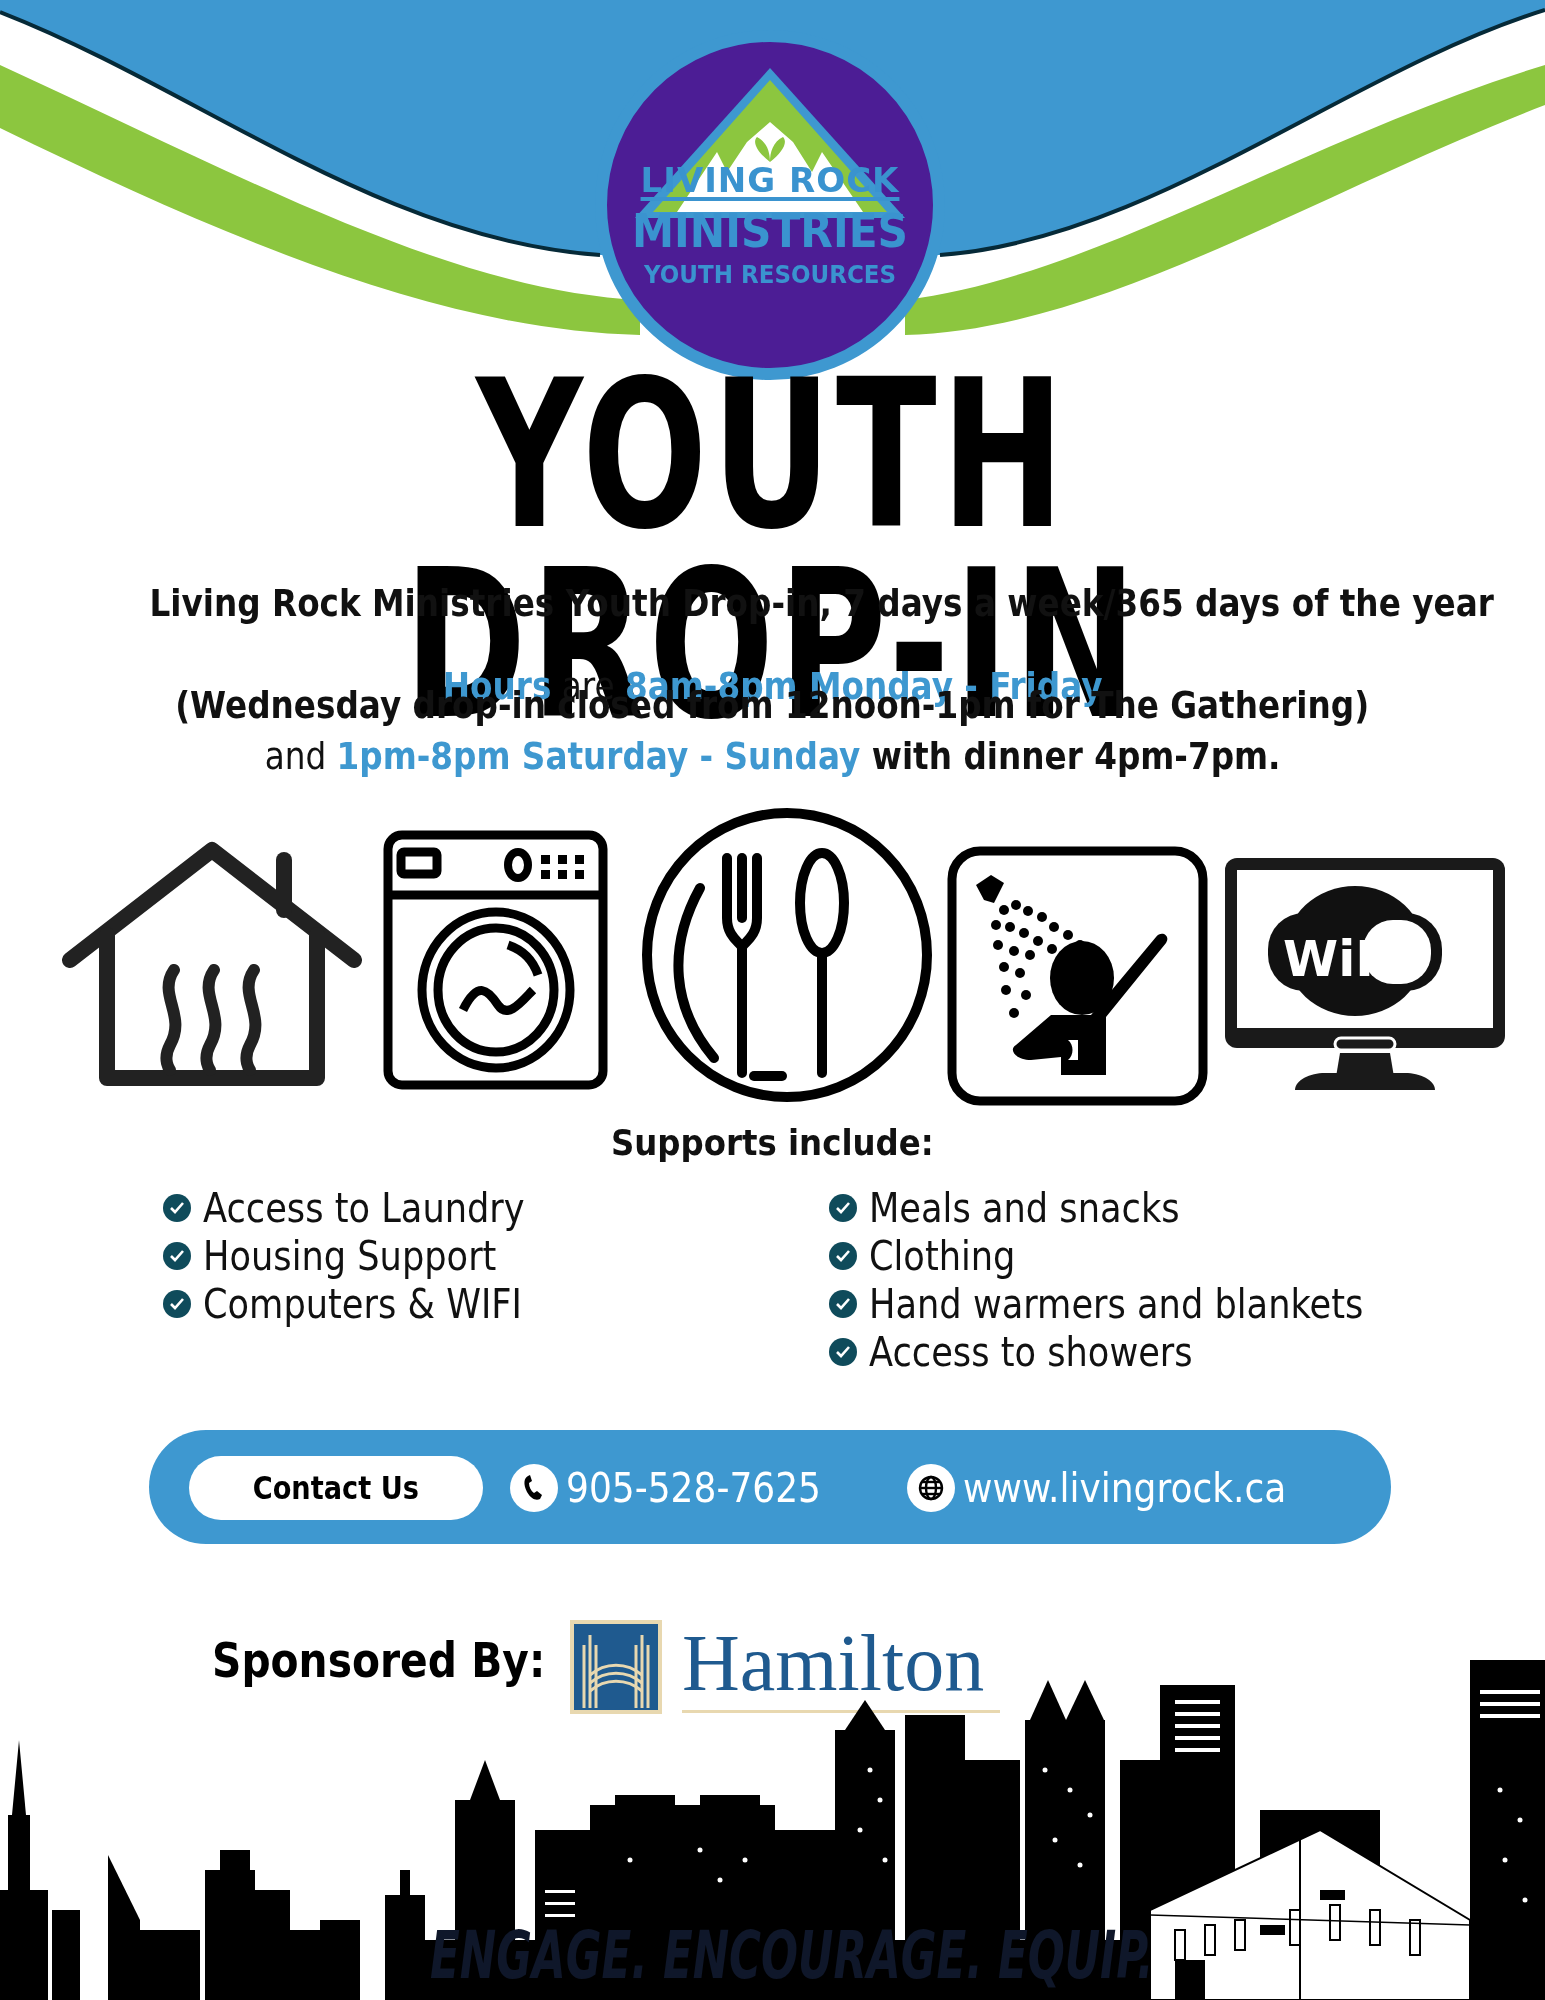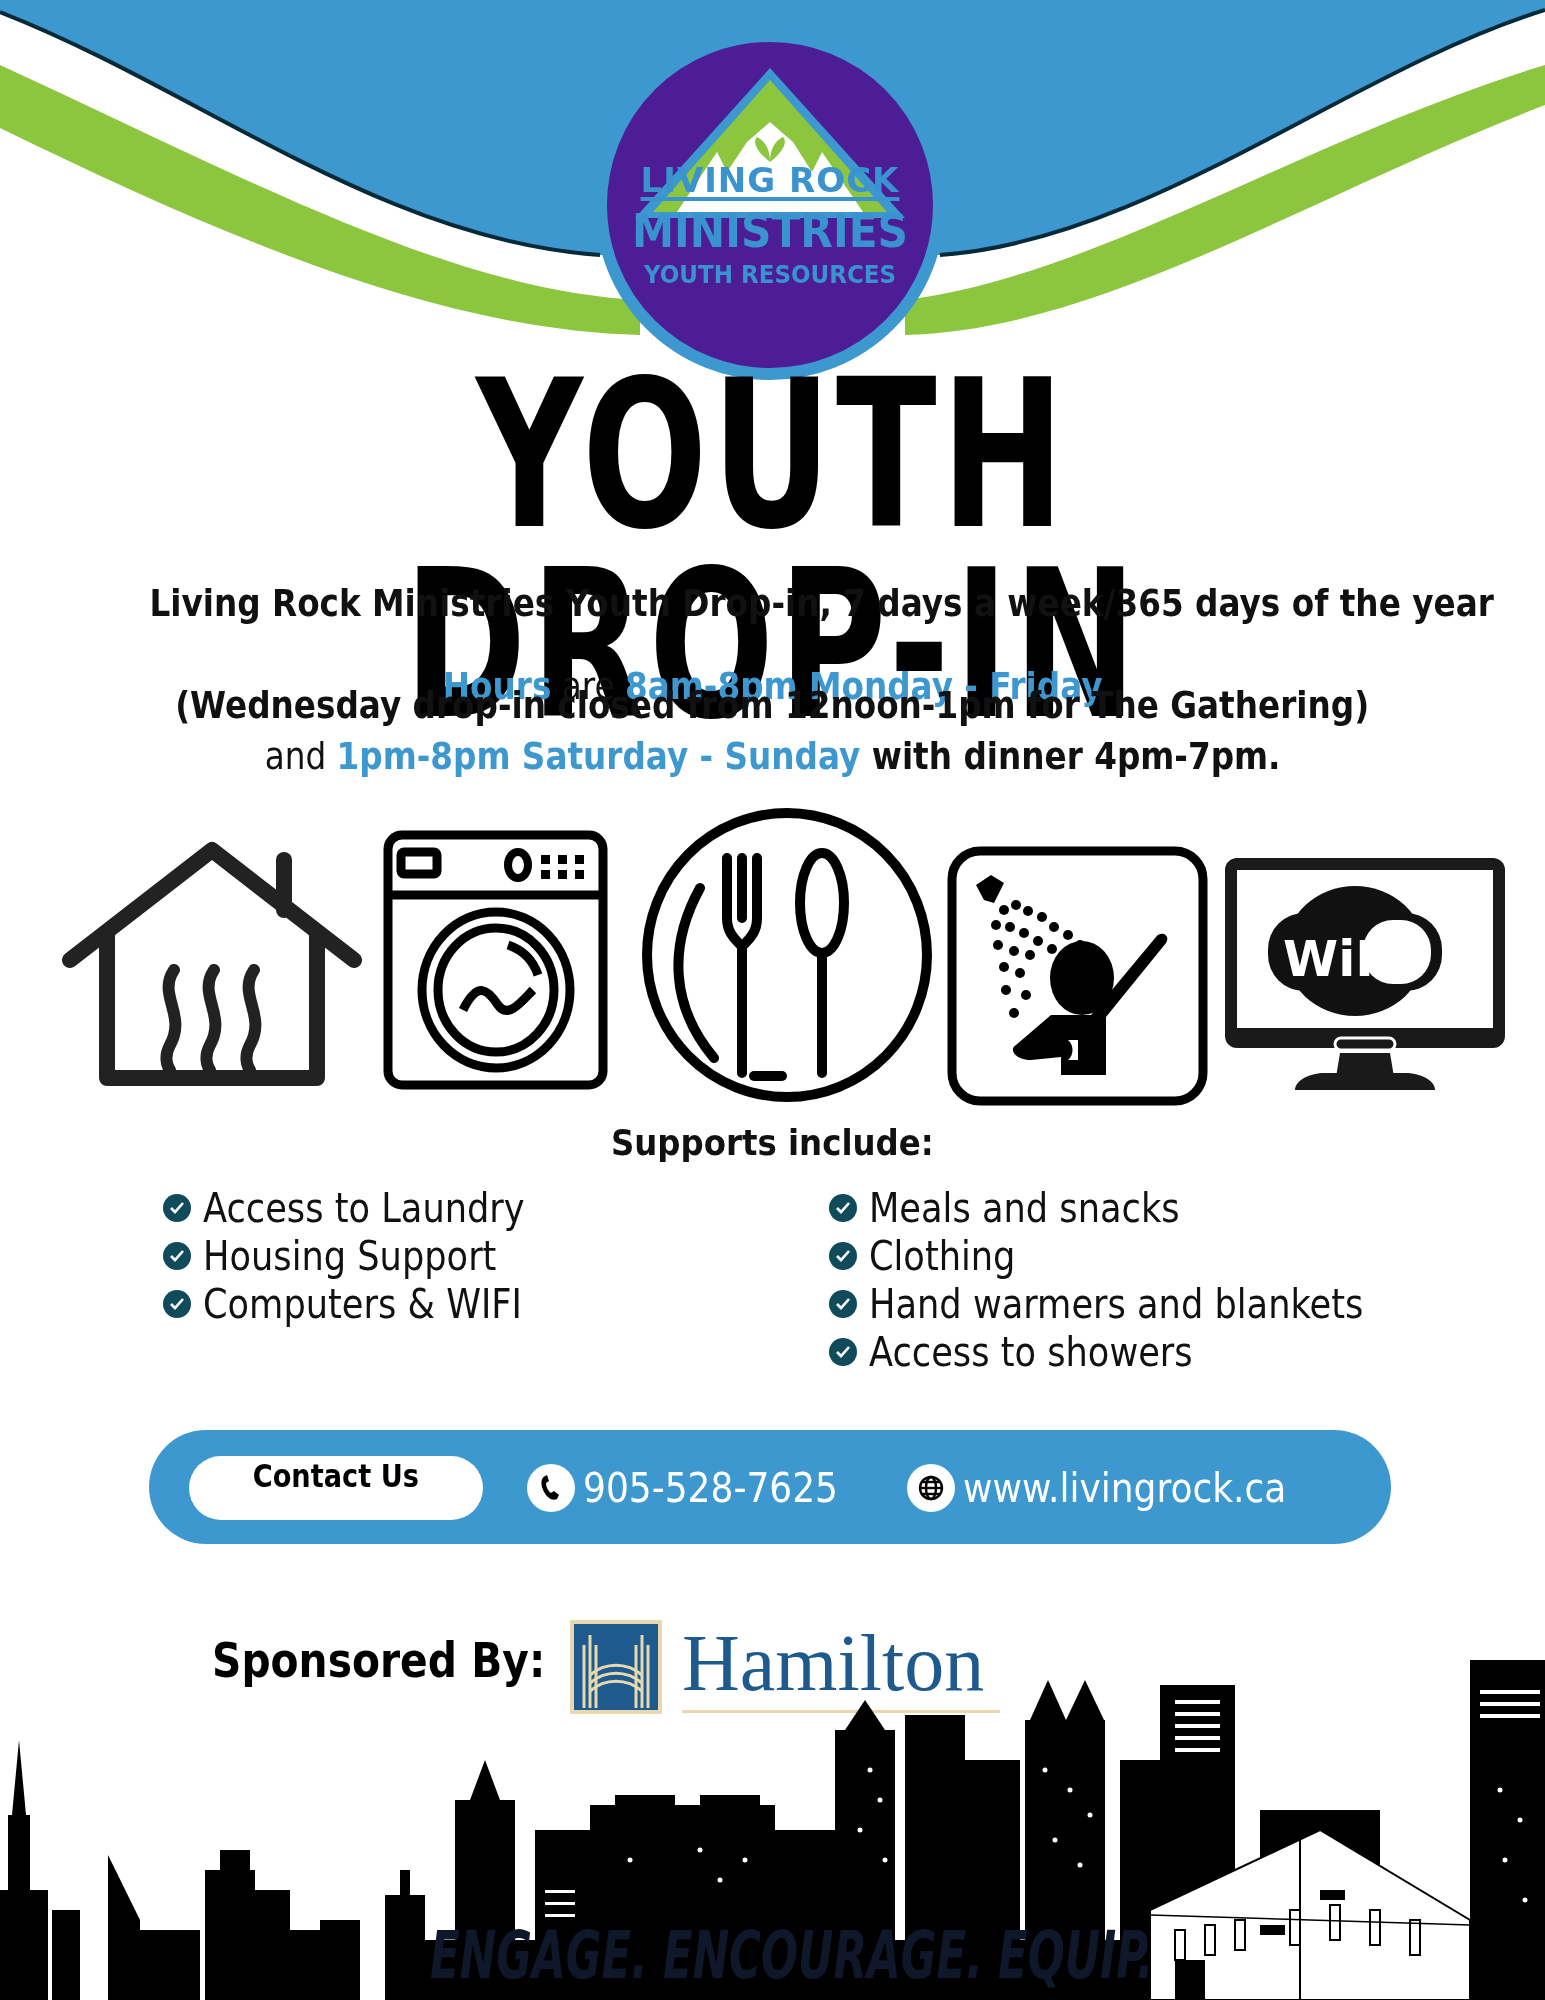--- a/index.html
+++ b/index.html
@@ -22,26 +22,26 @@
   #info3{top:680px;}
   #info4{top:731px;}
   .icon{position:absolute;}
   #supports-heading{left:0;width:1545px;top:1122px;text-align:center;font-family:"DejaVu Sans",sans-serif;font-weight:700;font-size:36px;}
   #supports-heading span{display:inline-block;transform:scaleX(0.9);}
   .col{position:absolute;top:1184px;}
   .col .item{height:48px;display:flex;align-items:center;font-size:40px;font-family:"DejaVu Sans",sans-serif;color:#111;white-space:nowrap;}
   .col .item .check{width:28px;height:28px;border-radius:50%;background:#0f4b5b;display:inline-flex;align-items:center;justify-content:center;margin-right:12px;flex:none;}
   .col .item .lbl{display:inline-block;transform:scaleX(0.88);transform-origin:left center;}
   #contact-bar{left:149px;top:1430px;width:1242px;height:114px;border-radius:57px;background:#3e98d0;}
-  #contact-btn{position:absolute;left:40px;top:26px;width:294px;height:64px;border-radius:32px;background:#fff;display:flex;justify-content:center;font-family:"DejaVu Sans",sans-serif;font-weight:700;font-size:32px;color:#000;border:none;}
+  #contact-btn{position:absolute;left:40px;top:26px;width:294px;height:64px;border-radius:32px;background:#fff;display:flex;align-items:center;justify-content:center;font-family:"DejaVu Sans",sans-serif;font-weight:700;font-size:32px;color:#000;border:none;}
   #contact-btn span{display:inline-block;transform:scaleX(0.85);}
   .contact-item{position:absolute;top:30px;height:56px;display:flex;align-items:center;color:#fff;font-family:"DejaVu Sans",sans-serif;font-size:40px;white-space:nowrap;}
   .contact-item .ic{width:48px;height:48px;border-radius:50%;background:#fff;display:inline-flex;align-items:center;justify-content:center;margin-right:8px;flex:none;}
   .contact-item .txt{display:inline-block;transform:scaleX(0.9);transform-origin:left center;}
-  #phone-item{left:378px;}
+  #phone-item{left:361px;}
   #web-item{left:758px;}
   #sponsored-label{left:212px;top:1632px;font-family:"DejaVu Sans",sans-serif;font-weight:700;font-size:48px;color:#000;}
   #sponsored-label span{display:inline-block;transform:scaleX(0.85);transform-origin:left center;}
   #hamilton-logo{left:570px;top:1620px;width:432px;height:96px;}
   #hamilton-word{position:absolute;left:112px;top:0px;font-family:"Liberation Serif",serif;font-size:80px;color:#1f5a8f;line-height:86px;}
   #hamilton-rule{position:absolute;left:112px;top:90px;width:318px;height:3px;background:#e8d8b0;}
   #skyline{left:0;top:1640px;width:1545px;height:360px;}
   #tagline{left:430px;top:1912px;width:690px;height:88px;color:#0f172a;font-family:"DejaVu Sans",sans-serif;font-weight:700;font-style:italic;font-size:66px;line-height:88px;white-space:nowrap;}
   #tagline span{display:inline-block;transform:scaleX(0.66);transform-origin:left center;}
 </style>

